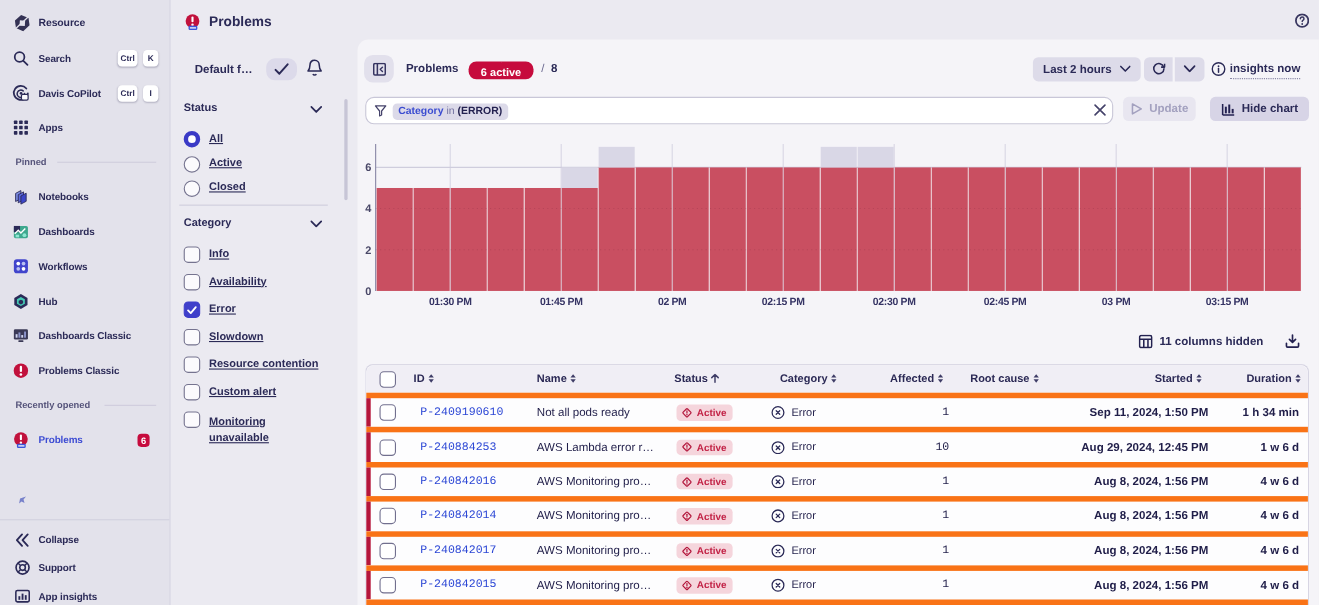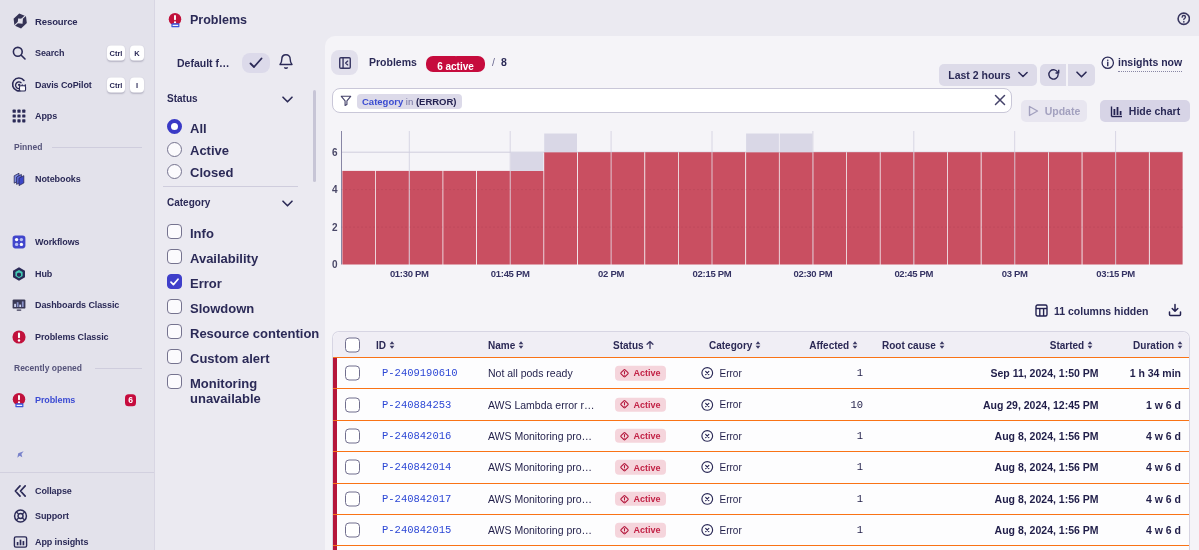--- a/index.html
+++ b/index.html
@@ -11,35 +11,35 @@
 .navitem { position:absolute; left:0; width:155px; height:22px; }
 .navitem .ic { position:absolute; left:11px; top:50%; transform:translateY(-50%); width:16px; height:16px; }
 .navitem .lb { position:absolute; left:35px; top:50%; transform:translateY(-50%); font-size:9px; letter-spacing:-0.1px; font-weight:700; color:#2b2a57; white-space:nowrap; }
 .seclbl { position:absolute; left:14px; font-size:8.5px; font-weight:700; color:#55537a; }
 .secline { position:absolute; height:1px; background:#cfcddd; }
 .key { display:inline-flex; align-items:center; justify-content:center; height:15px; background:#fff; border-radius:4px; font-size:7.5px; font-weight:700; color:#2b2a57; box-shadow:0 1px 1.5px rgba(30,28,70,.22); }
 
 
 #fpanel { position:absolute; left:0; top:0; width:1199px; height:550px; }
 .fhead { position:absolute; left:167px; font-size:10px; font-weight:700; color:#2b2a57; }
-.fitem { position:absolute; left:190px; font-size:13px; font-weight:700; color:#2b2a57; white-space:nowrap; }
+.fitem { position:absolute; left:190px; font-size:10px; font-weight:700; color:#2b2a57; white-space:nowrap;text-decoration:underline; }
 .radio { position:absolute; left:167px; width:15px; height:15px; border-radius:50%; border:1.4px solid #75738f; background:#fbfafd; }
 .radio.sel { border:4.5px solid #3a3ac6; background:#fff; }
 .cb { position:absolute; left:167px; width:15px; height:15px; border-radius:4px; border:1.4px solid #75738f; background:#fbfafd; }
 
 
 #main { position:absolute; left:325px; top:36px; width:874px; height:514px; background:#f5f4f8; border-radius:10px 0 0 0; }
 
 
-.btn { position:absolute; display:flex; align-items:center; justify-content:center; background:#dddbe9; border-radius:5px; font-size:10.5px; font-weight:700; color:#2b2a57;margin-top:12px; }
+.btn { position:absolute; display:flex; align-items:center; justify-content:center; background:#dddbe9; border-radius:5px; font-size:10.5px; font-weight:700; color:#2b2a57; }
 
 
 #tbl { position:absolute; left:332px; top:331px; width:858px; background:#fdfdfe; border:1px solid #d7d5e3; border-radius:7px 7px 0 0; border-bottom:none; }
 #thead { position:relative; height:25px; background:#f0eef5; border-radius:7px 7px 0 0; font-size:10px; font-weight:700; color:#2b2955; }
-.trow { position:relative; height:31.4px; border-top:1px solid #f97316; background:#fdfdfe;padding-left:29px; }
+.trow { position:relative; height:31.4px; border-top:5px solid #f97316; background:#fdfdfe;padding-left:29px; }
 .trow .accent { position:absolute; left:0; top:0; width:3.5px; height:100%; background:#b5163b; }
 .tcell { position:absolute; top:50%; transform:translateY(-50%); white-space:nowrap; }
 .cbx { position:absolute; left:12px; top:50%; transform:translateY(-50%); width:15px; height:15px; border-radius:4px; border:1.3px solid #716f8e; background:#fff; }
 .idc { left:49px; font-family:"Liberation Mono", monospace; font-size:10.5px; color:#2c47d5; }
 .namec { left:155px; font-size:10.5px; color:#201e49; }
 .pill { left:282px; height:14.5px; display:flex; align-items:center; background:#f5d5dc; border-radius:4px; padding:0 5px 0 4px; gap:3.5px; }
 .pill span { font-size:9px; font-weight:700; color:#c22246; }
 .catc { left:368px; display:flex; align-items:center; gap:6px; font-size:10px; color:#201e49; }
 .affc { left:460px; width:70px; text-align:right; font-family:"Liberation Mono", monospace; font-size:10.5px; color:#201e49; }
 .startc { left:600px; width:165.5px; text-align:right; font-size:10.5px; font-weight:700; color:#201e49; }
@@ -103,20 +103,30 @@
 
   <div class="navitem" style="top:168px;">
     <svg class="ic" viewBox="0 0 20 20">
         <path d="M4 6 10 2.8 10 12 4 15.2Z" fill="#7b8be0" stroke="#2b2a57" stroke-width="1"></path>
         <path d="M7 7.5 13 4.3 13 13.5 7 16.7Z" fill="#5a66d8" stroke="#2b2a57" stroke-width="1"></path>
         <path d="M10 9 16 5.8 16 15 10 18.2Z" fill="#3c46c8" stroke="#2b2a57" stroke-width="1"></path>
       </svg>
     <span class="lb">Notebooks</span>
   </div>
 
+  <div class="navitem" style="top:199.5px;">
+    <svg class="ic" viewBox="0 0 20 20">
+        <rect x="2" y="3" width="16" height="14" rx="2" fill="#3ea88e"></rect>
+        <rect x="2" y="3" width="7" height="7" fill="#2b2a57"></rect>
+        <path d="M3 12 7 8l3 3 5-5" fill="none" stroke="#fff" stroke-width="1.6"></path>
+        <circle cx="14" cy="13.5" r="2.2" fill="#8fe6d2"></circle>
+        <rect x="4" y="13" width="4" height="3" fill="#8fe6d2"></rect>
+      </svg>
+    <span class="lb">Dashboards</span>
+  </div>
 
   <div class="navitem" style="top:231px;">
     <svg class="ic" viewBox="0 0 20 20">
         <rect x="2" y="2" width="16" height="16" rx="3.5" fill="#4145cc"></rect>
         <circle cx="7" cy="7" r="2.1" fill="#fff"></circle>
         <circle cx="13" cy="7" r="2.1" fill="#b8c0f2"></circle>
         <circle cx="7" cy="13" r="2.1" fill="#b8c0f2"></circle>
         <circle cx="13" cy="13" r="2.1" fill="#fff"></circle>
       </svg>
     <span class="lb">Workflows</span>

